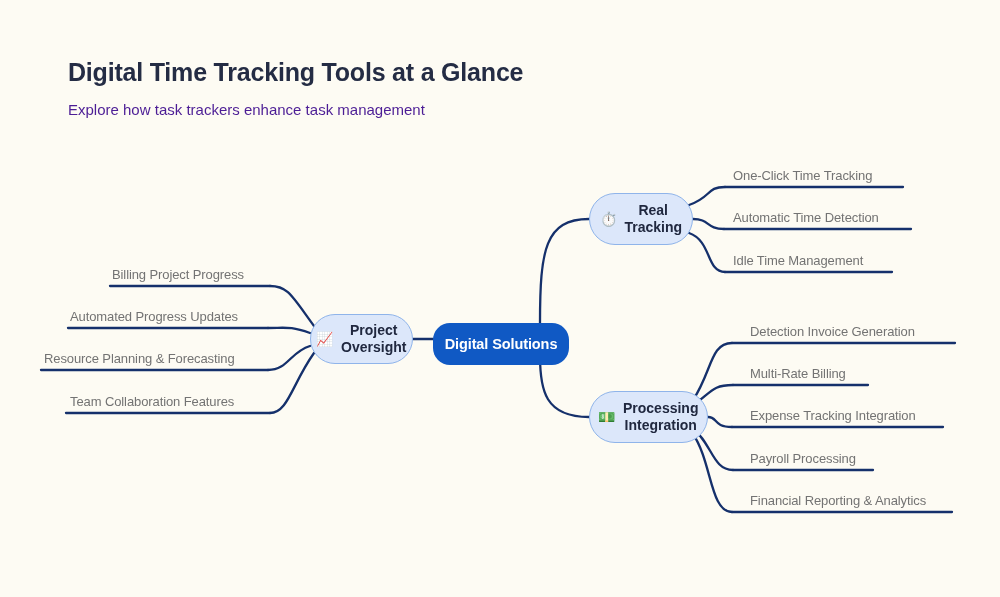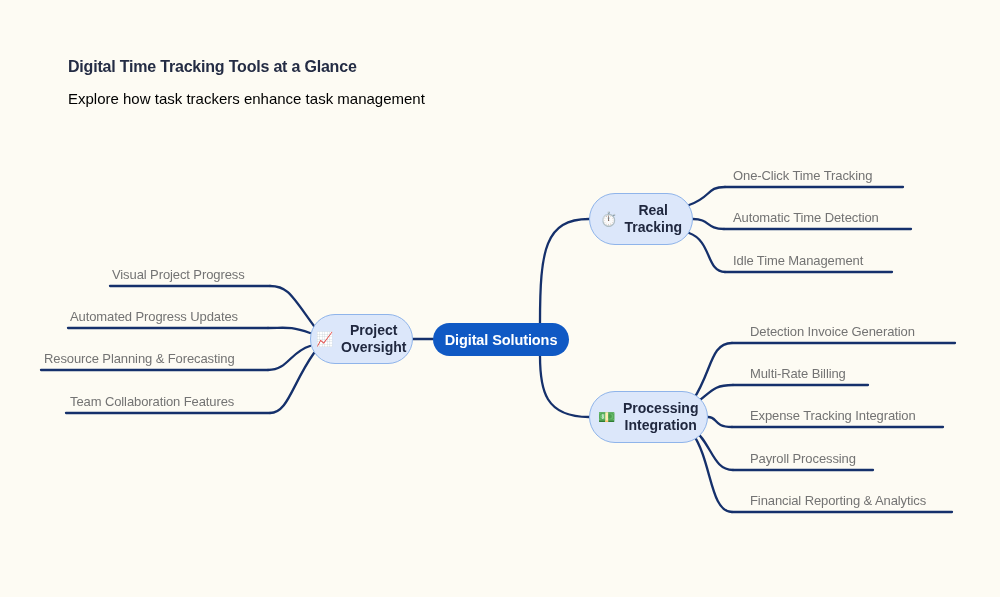--- a/index.html
+++ b/index.html
@@ -13,30 +13,30 @@
     height: 597px;
     position: relative;
     overflow: hidden;
     font-family: "Liberation Sans", sans-serif;
     background: #fdfbf3;
   }
 
   
   #header { position: absolute; left: 68px; top: 58px; }
   #page-title {
-    font-size: 16px;
+    font-size: 25px;
     font-weight: bold;
     color: #242c44;
     letter-spacing: -0.2px;
     margin: 0;
     white-space: nowrap;
   }
   #page-subtitle {
     font-size: 15px;
-    color: #000000;
+    color: #4c1d95;
     margin: 0;
     padding-top: 14px;
     white-space: nowrap;
   }
 
   
   #mindmap-canvas {
     position: absolute;
     left: 0; top: 0;
     width: 1000px;
@@ -50,21 +50,21 @@
     display: flex;
     align-items: center;
     justify-content: center;
     z-index: 4;
   }
 
   #node-root {
     left: 433px;
     top: 323px;
     width: 136px;
-    height: 33px;
+    height: 42px;
     background: #1059c4;
     border-radius: 17px;
     color: #ffffff;
     font-size: 14.5px;
     font-weight: bold;
     letter-spacing: -0.1px;
   }
 
   .branch-node {
     background: #dce7fa;
@@ -194,21 +194,21 @@
   <div class="leaf right" style="left:733px; top:168px;">One-Click Time Tracking</div>
   <div class="leaf right" style="left:733px; top:210px;">Automatic Time Detection</div>
   <div class="leaf right" style="left:733px; top:253px;">Idle Time Management</div>
 
   <div class="leaf right" style="left:750px; top:324px;">Detection Invoice Generation</div>
   <div class="leaf right" style="left:750px; top:366px;">Multi-Rate Billing</div>
   <div class="leaf right" style="left:750px; top:408px;">Expense Tracking Integration</div>
   <div class="leaf right" style="left:750px; top:451px;">Payroll Processing</div>
   <div class="leaf right" style="left:750px; top:493px;">Financial Reporting &amp; Analytics</div>
 
-  <div class="leaf left" style="left:112px; top:267px;">Visual Project Progress</div>
+  <div class="leaf left" style="left:112px; top:267px;">Billing Project Progress</div>
   <div class="leaf left" style="left:70px; top:309px;">Automated Progress Updates</div>
   <div class="leaf left" style="left:44px; top:351px;">Resource Planning &amp; Forecasting</div>
   <div class="leaf left" style="left:70px; top:394px;">Team Collaboration Features</div>
 
 </div>
 
 <div id="footer-notes">
 </div>
 
 </body></html>

